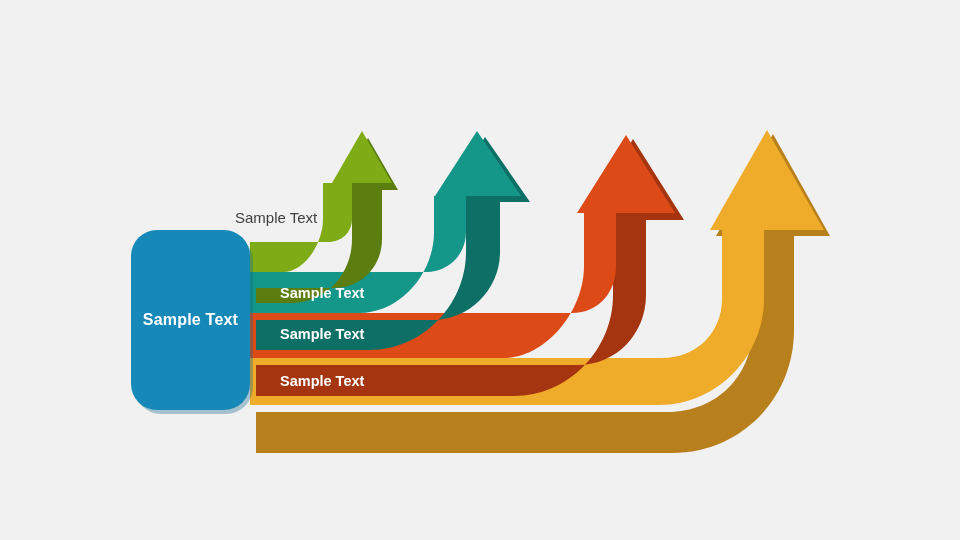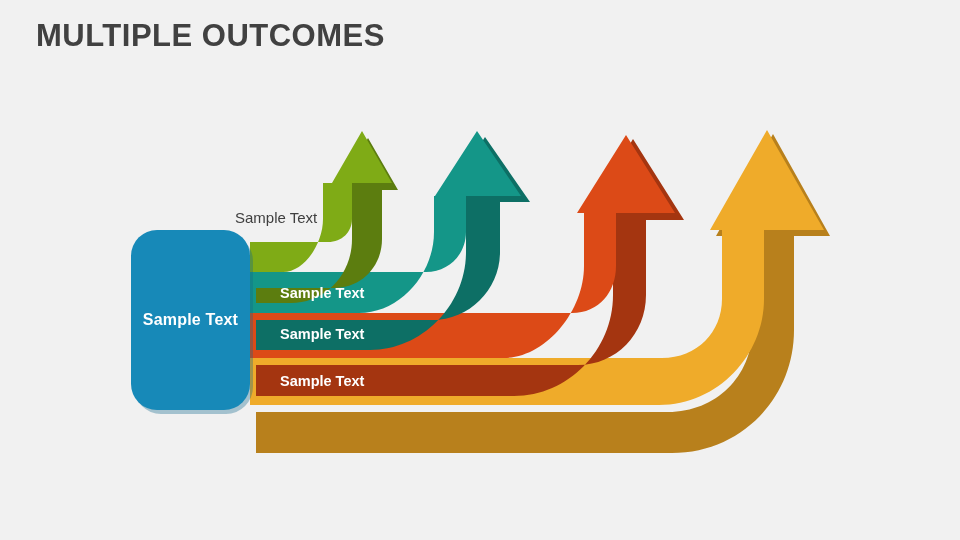--- a/index.html
+++ b/index.html
@@ -63,21 +63,20 @@
     font-size: 16px;
     font-weight: bold;
     letter-spacing: 0.2px;
   }
 </style>
 </head>
 <body>
 
 <div id="slide">
 
-  <div id="page-title">MULTIPLE OUTCOMES</div>
 
   <div id="diagram">
 
     <svg class="svg-layer" width="960" height="540" viewBox="0 0 960 540">
 
       <g>
 
         <path fill="#b8801c" d="M 256,412 L 668,412 C 716,412 752,376 752,330 L 752,236 L 830,236 L 773,134 L 716,236 L 794,236 L 794,330
                  C 794,399 740,453 672,453 L 256,453 Z"></path>
 

